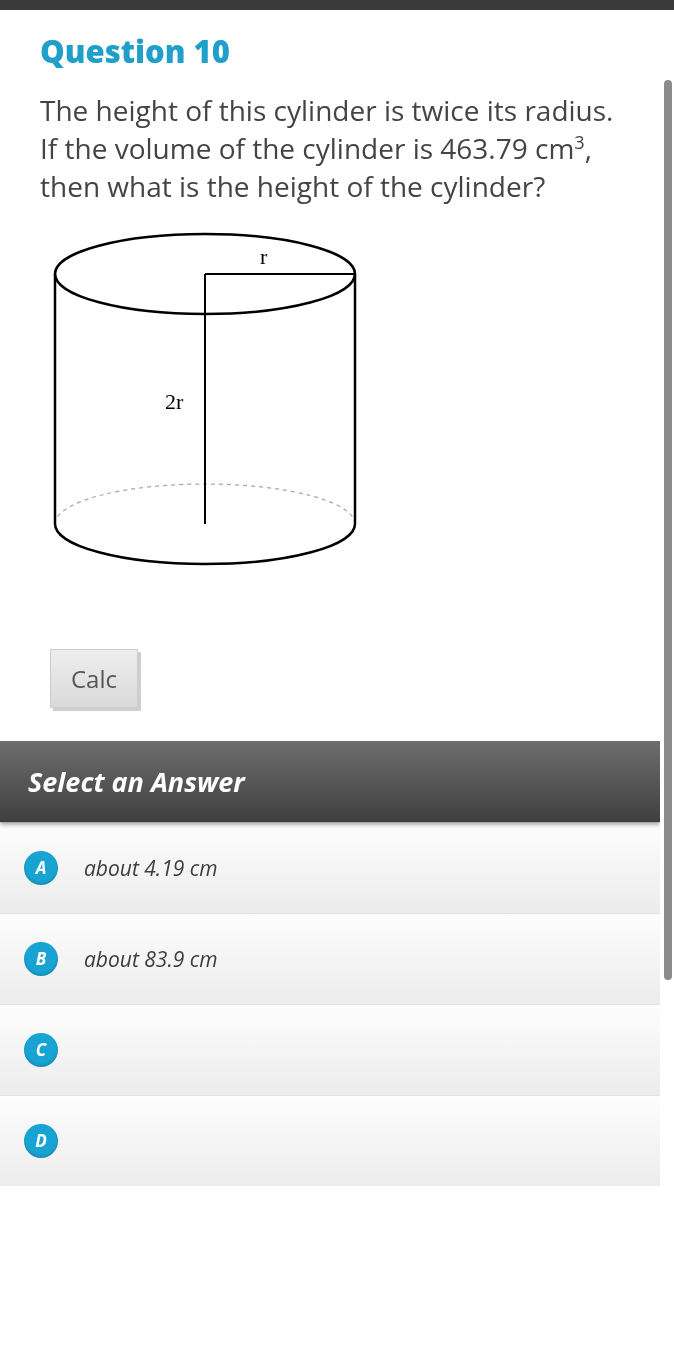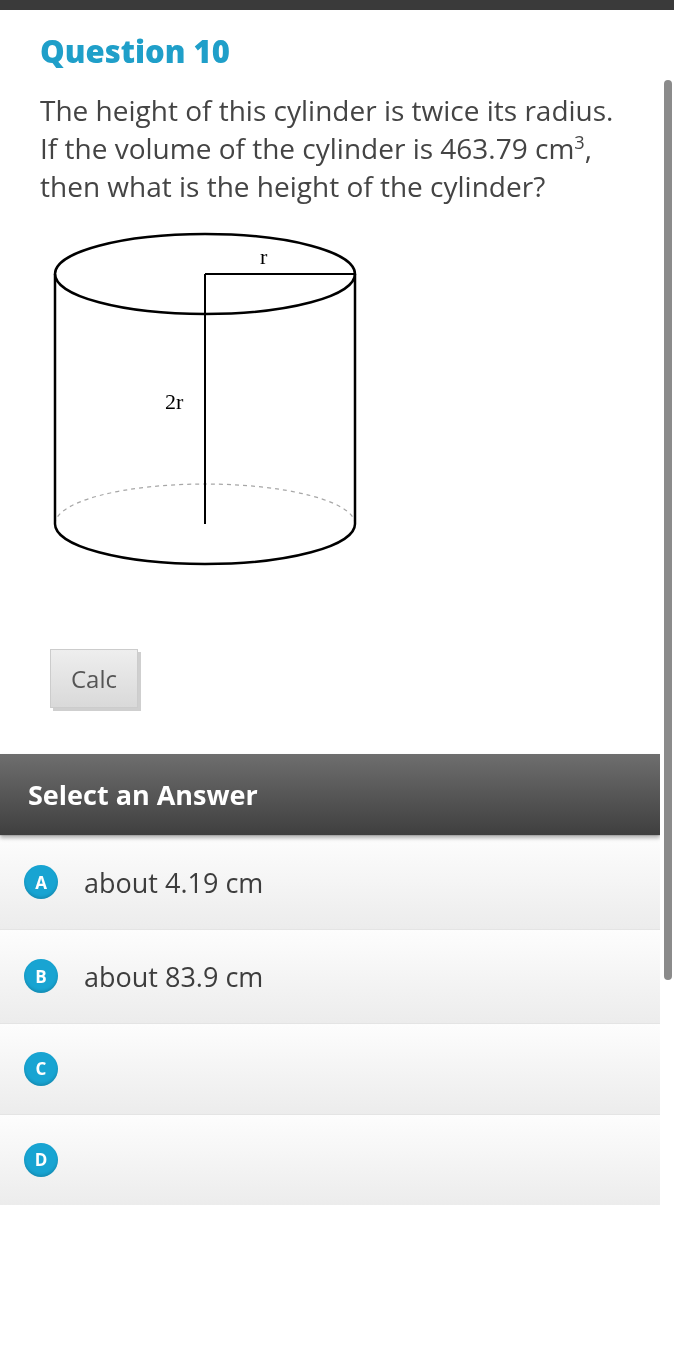--- a/index.html
+++ b/index.html
@@ -17,21 +17,21 @@
     display: inline-block;
     background: linear-gradient(#eeeeee,#d9d9d9);
     border: 1px solid #ccc;
     color: #555;
     font-size: 24px;
     padding: 12px 20px;
     box-shadow: 3px 3px 0 #cfcfcf;
     cursor: pointer;
     font-family: inherit;
   }
-  .answers-wrap { margin-top: 16px; width: 100%; }
+  .answers-wrap { margin-top: 3px; width: 100%; font-style: italic; }
   .answers-header {
     background: linear-gradient(#6e6e6e,#3f3f3f);
     color: #fff; font-weight: 700; font-size: 27px;
     padding: 22px 28px;
     box-shadow: 0 3px 4px rgba(0,0,0,0.3);
     position: relative; z-index: 2;
   }
   .answer {
     display: flex; align-items: center;
     padding: 28px 24px;
@@ -42,21 +42,21 @@
   .answer:first-of-type { border-top: none; }
   .badge {
     flex: 0 0 auto;
     width: 34px; height: 34px; border-radius: 50%;
     background: #18a4d2;
     color: #fff; font-weight: 700; font-size: 17px;
     display: flex; align-items: center; justify-content: center;
     margin-right: 26px;
     box-shadow: inset 0 -2px 3px rgba(0,0,0,0.15);
   }
-  .ans-label { color: #3d3d3d; font-size: 27px; }
+  .ans-label { color: #3d3d3d; font-size: 21px; }
   .scrollbar-track {
     position: absolute; right: 0; top: 30px; width: 12px; bottom: 30px;
   }
   .scrollbar-thumb {
     position: absolute; left: 2px; width: 8px; top: 40px; height: 900px;
     background: #8b8b8b; border-radius: 4px;
   }
 </style>
 </head>
 <body>

